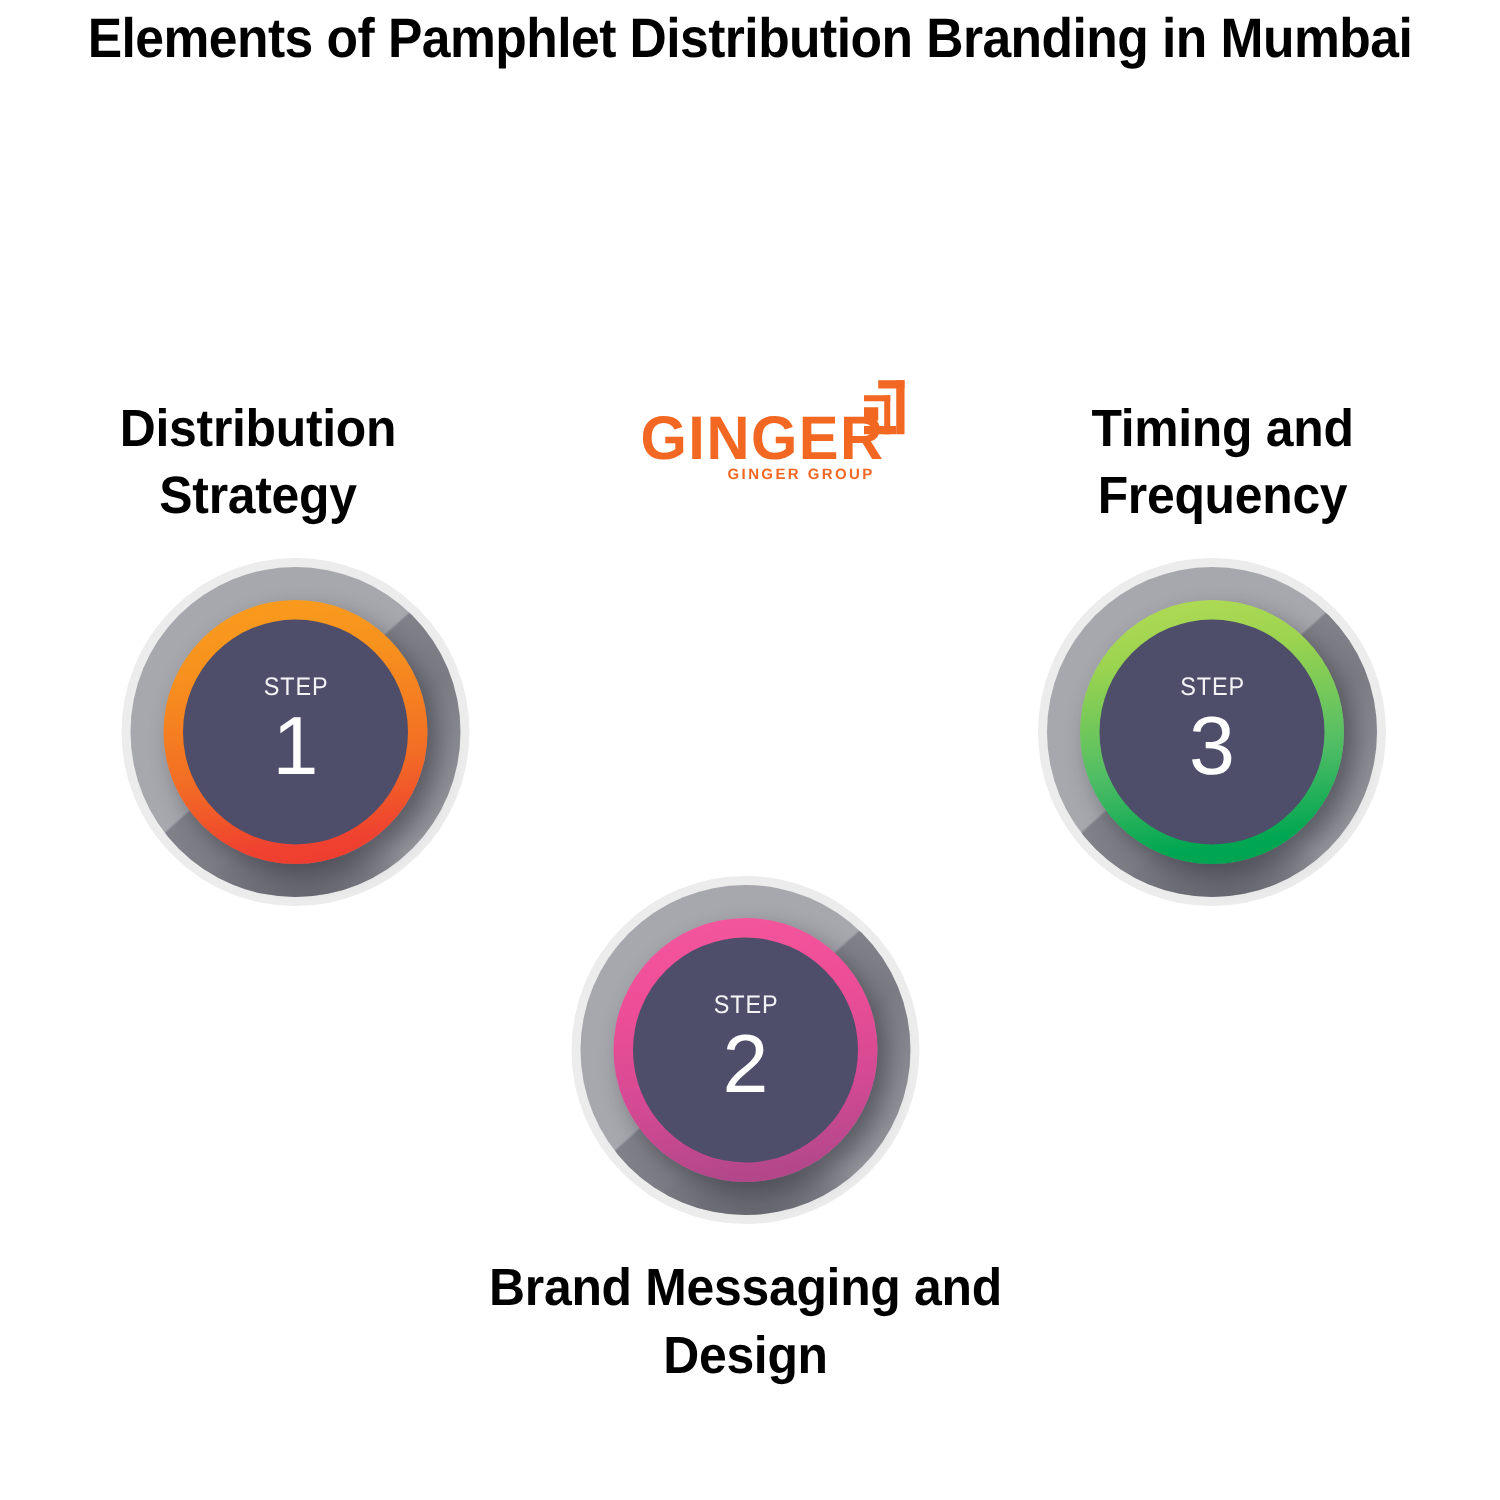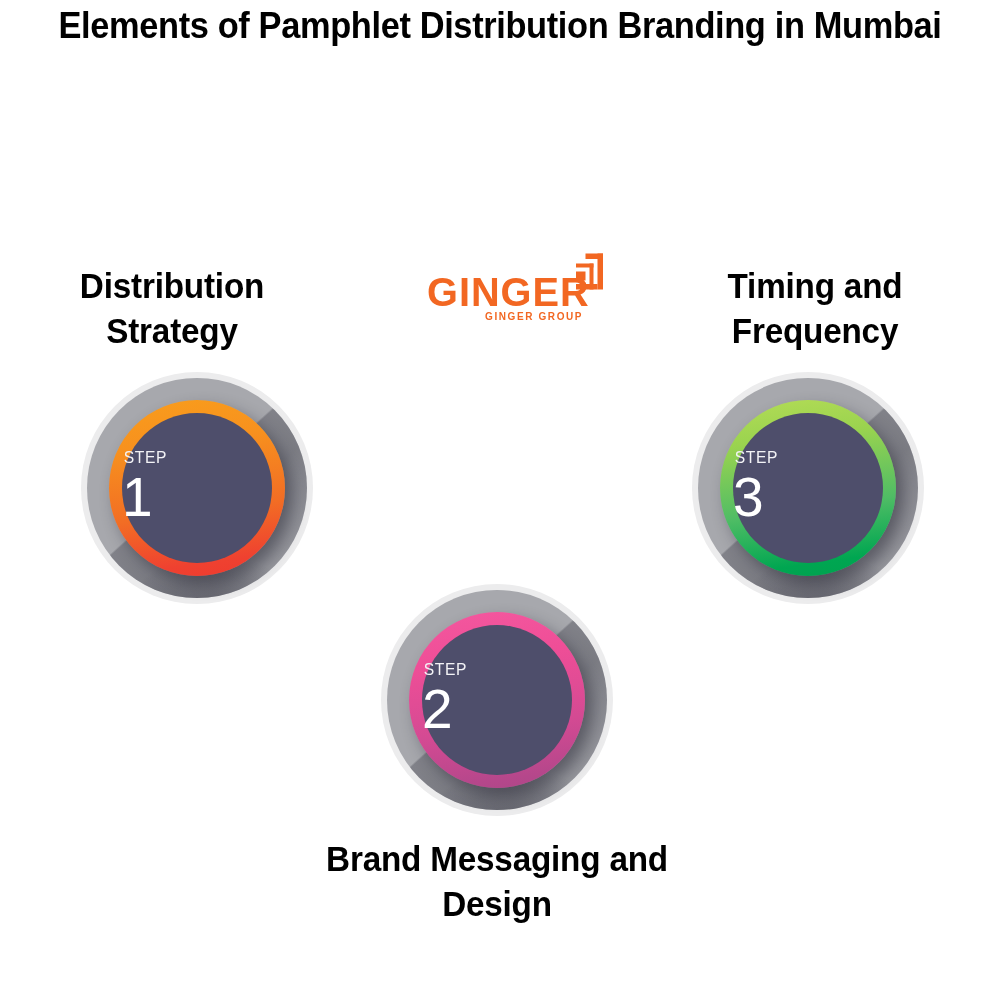--- a/index.html
+++ b/index.html
@@ -137,21 +137,21 @@
   }
   
   .inner {
     position: absolute;
     left: 41px; top: 41px;
     width: 150px; height: 150px;
     border-radius: 50%;
     background: #4e4e6b;
     display: flex;
     flex-direction: column;
-    align-items: flex-start;
+    align-items: center;
     justify-content: center;
   }
   .step-word {
     font-family: "Liberation Sans", sans-serif;
     font-size: 17px;
     line-height: 19px;
     letter-spacing: 0.6px;
     color: #f3f3f6;
     margin-top: -4px;
     transform: scaleX(0.92);

